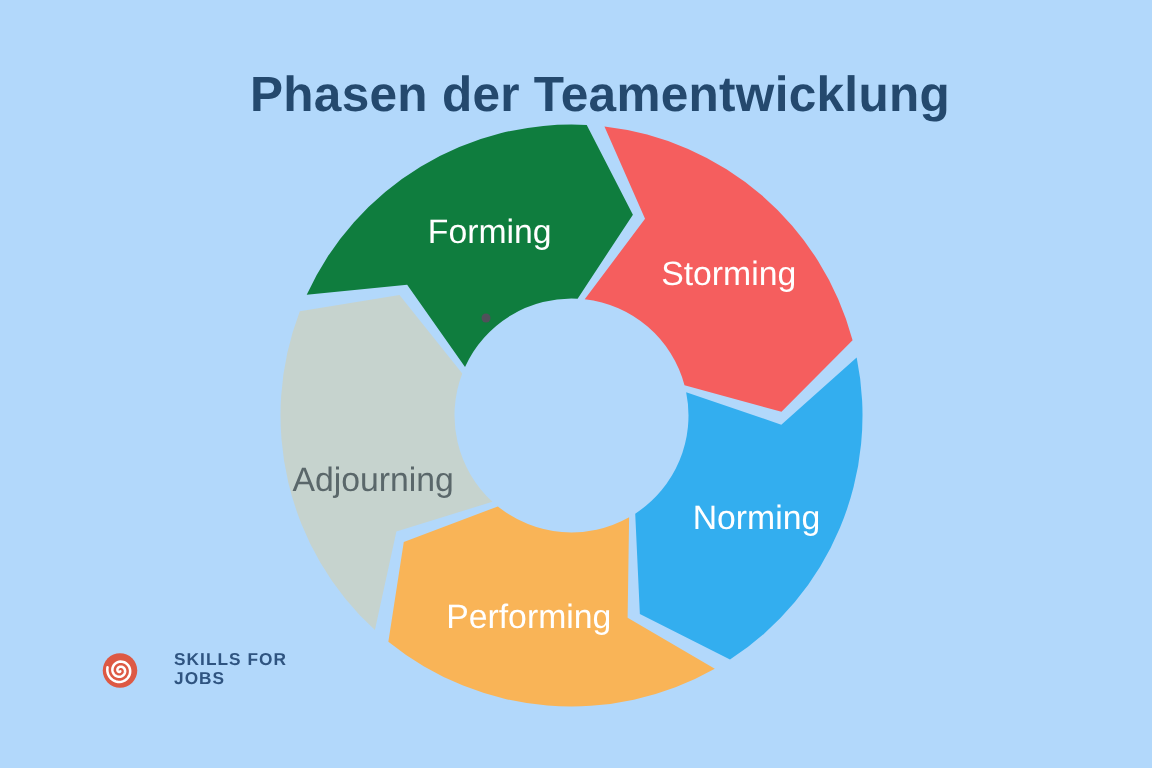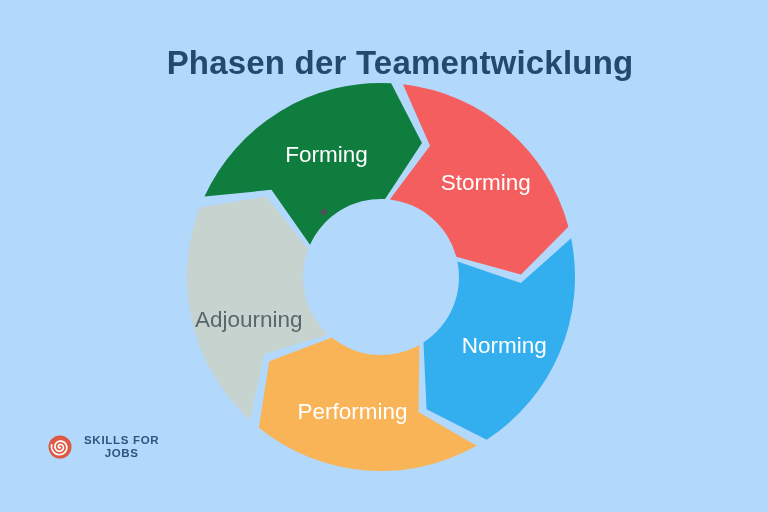--- a/index.html
+++ b/index.html
@@ -25,26 +25,25 @@
     position: absolute;
     left: 0;
     top: 0;
   }
   .cycle-svg text {
     font-family: "Liberation Sans", "DejaVu Sans", sans-serif;
     font-size: 22.5px;
   }
   .logo {
     position: absolute;
-    left: 48px;
+    left: 68px;
     top: 434px;
     display: flex;
     align-items: center;
-    gap: 12px;
-    text-align: center;
+    gap: 24px;
   }
   .logo-text {
     font-size: 11.5px;
     font-weight: 600;
     letter-spacing: 0.7px;
     line-height: 13px;
     text-transform: uppercase;
   }
 </style>
 </head>

